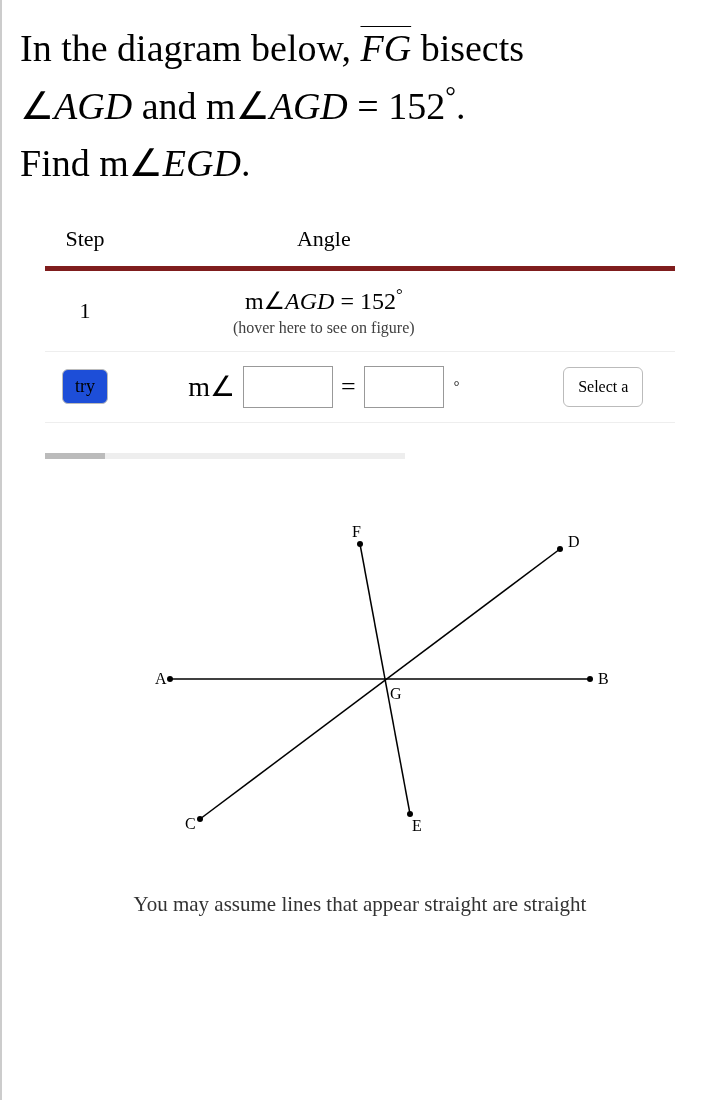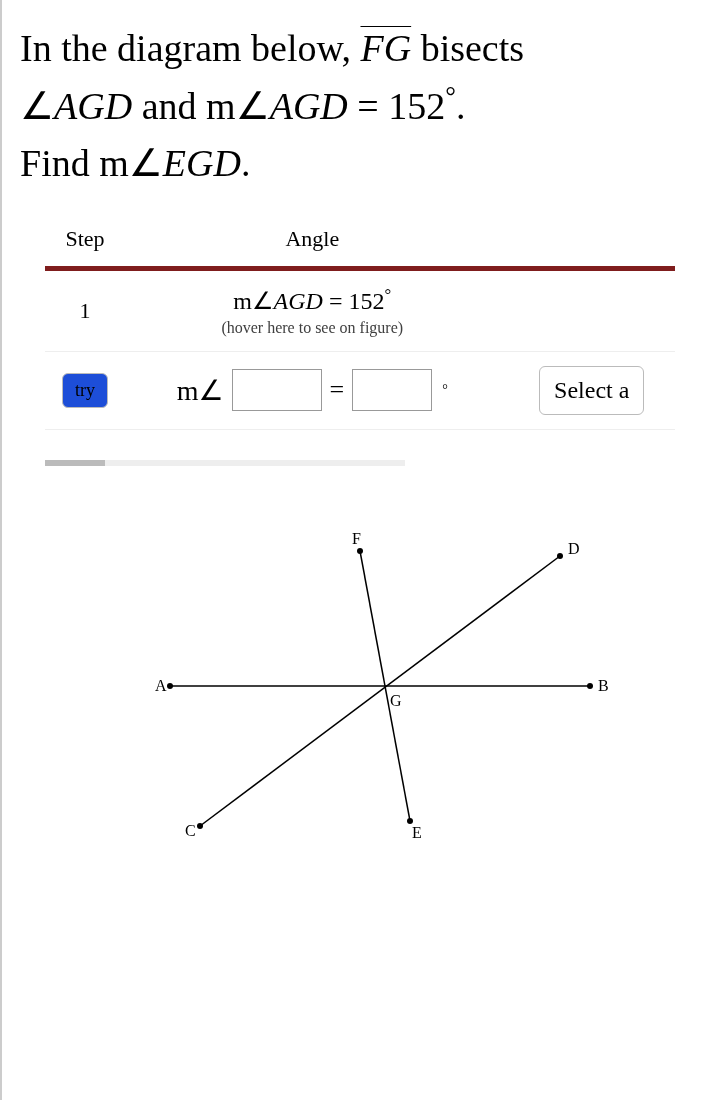--- a/index.html
+++ b/index.html
@@ -100,21 +100,21 @@
       height: 42px;
       font-size: 20px;
     }
     .equals-sign {
       font-size: 26px;
     }
     .select-btn {
       border: 1px solid #bbb;
       border-radius: 6px;
       padding: 10px 14px;
-      font-size: 24px;
+      font-size: 16px;
       background: #fff;
       cursor: pointer;
       font-family: inherit;
       white-space: nowrap;
       margin-left: 9px;
     }
     .scroll-indicator {
       height: 6px;
       background: #eee;
       width: 360px;
@@ -234,13 +234,14 @@
     <text x="508" y="175" class="point-label">B</text>
     <text x="95" y="320" class="point-label">C</text>
     <text x="478" y="38" class="point-label">D</text>
     <text x="262" y="28" class="point-label">F</text>
     <text x="322" y="322" class="point-label">E</text>
     <text x="300" y="190" class="point-label">G</text>
   </svg>
 </div>
 
 <div class="footer-note">
+  <div>You may assume lines that appear straight are straight</div>
 </div>
 
 </body></html>

